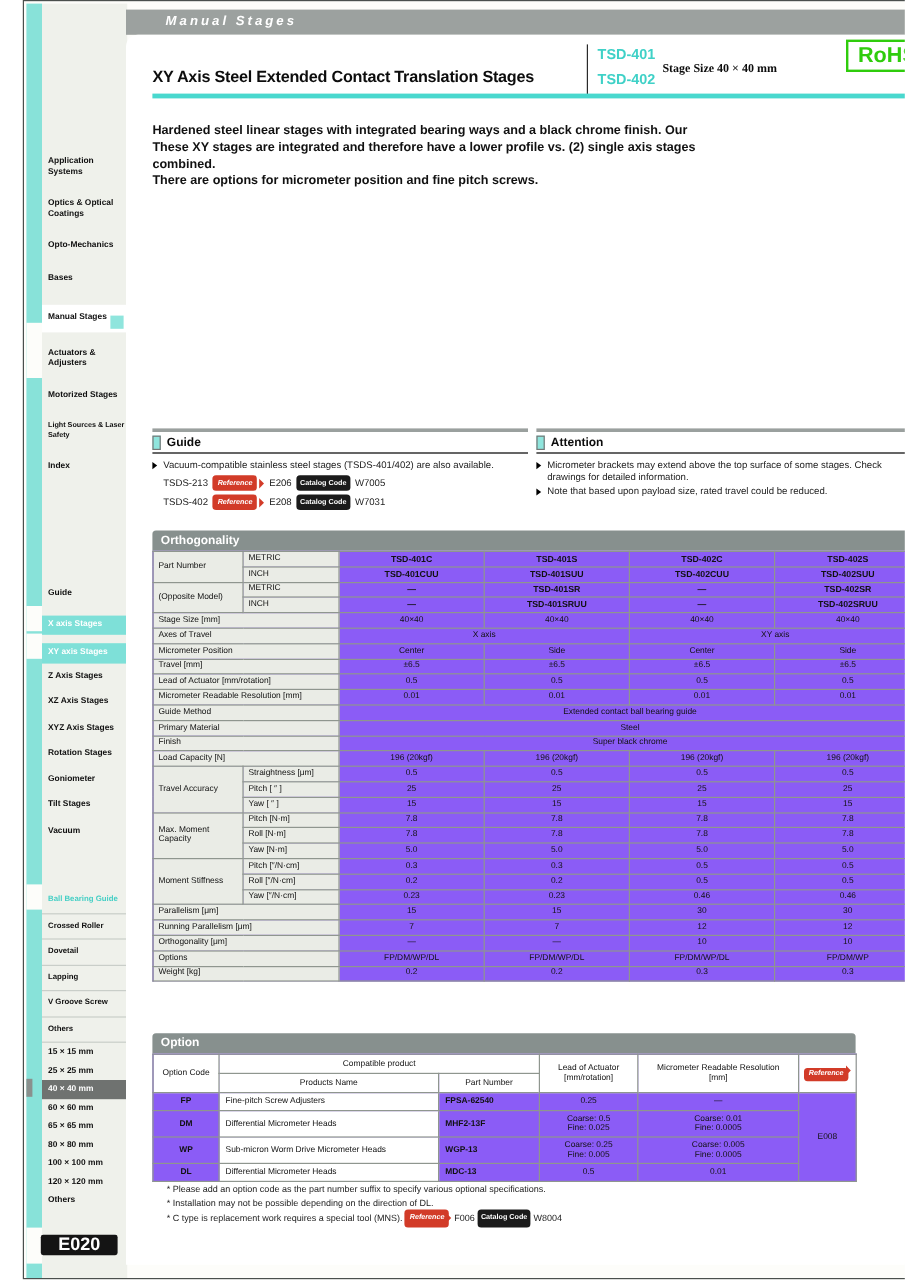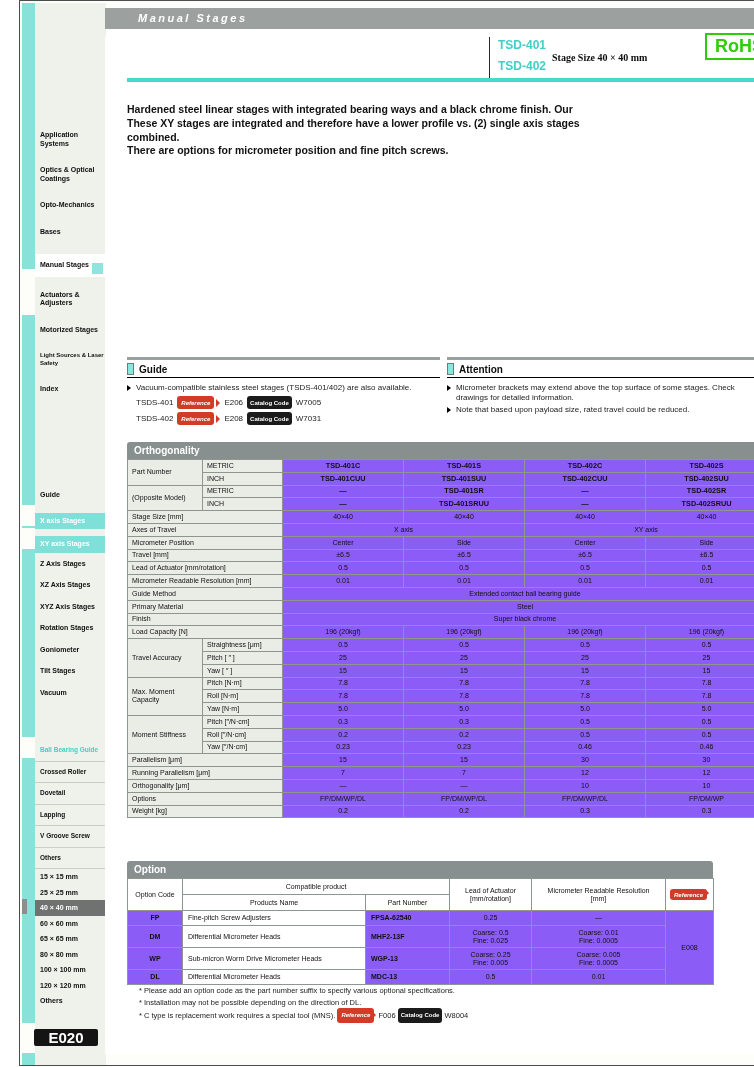--- a/index.html
+++ b/index.html
@@ -140,20 +140,21 @@
         <div class="sb-item">Others</div>
       </div>
   </div>
 
   <div class="topbar">
     <span>Manual Stages</span>
   </div>
 
   <div class="content">
 
+    <div class="t2">XY Axis Steel Extended Contact Translation Stages</div>
     <div class="hdr-div"></div>
     <div class="m1">TSD-401</div>
     <div class="m2">TSD-402</div>
     <div class="ssize">Stage Size 40 × 40 mm</div>
     <div class="rohs">RoHS</div>
     <div class="rule2"></div>
 
     <div class="intro">
 
     <div>Hardened steel linear stages with integrated bearing ways and a black chrome finish.  Our</div>
@@ -163,21 +164,21 @@
       </div>
 
     <div class="ibox g">
       <div class="ib-title">
         <span class="ib-sq"></span>
         <span>Guide</span>
       </div>
       <div class="ib-body">
         <div class="blt">Vacuum-compatible stainless steel stages (TSDS-401/402) are also available.</div>
         <div class="gref">
-          <span>TSDS-401</span>
+          <span>TSDS-213</span>
           <span class="bref">Reference</span>
             <span class="barrow"></span>
           <span>E206</span>
           <span class="bcat">Catalog Code</span>
           <span>W7005</span>
         </div>
         <div class="gref">
           <span>TSDS-402</span>
           <span class="bref">Reference</span>
             <span class="barrow"></span>

